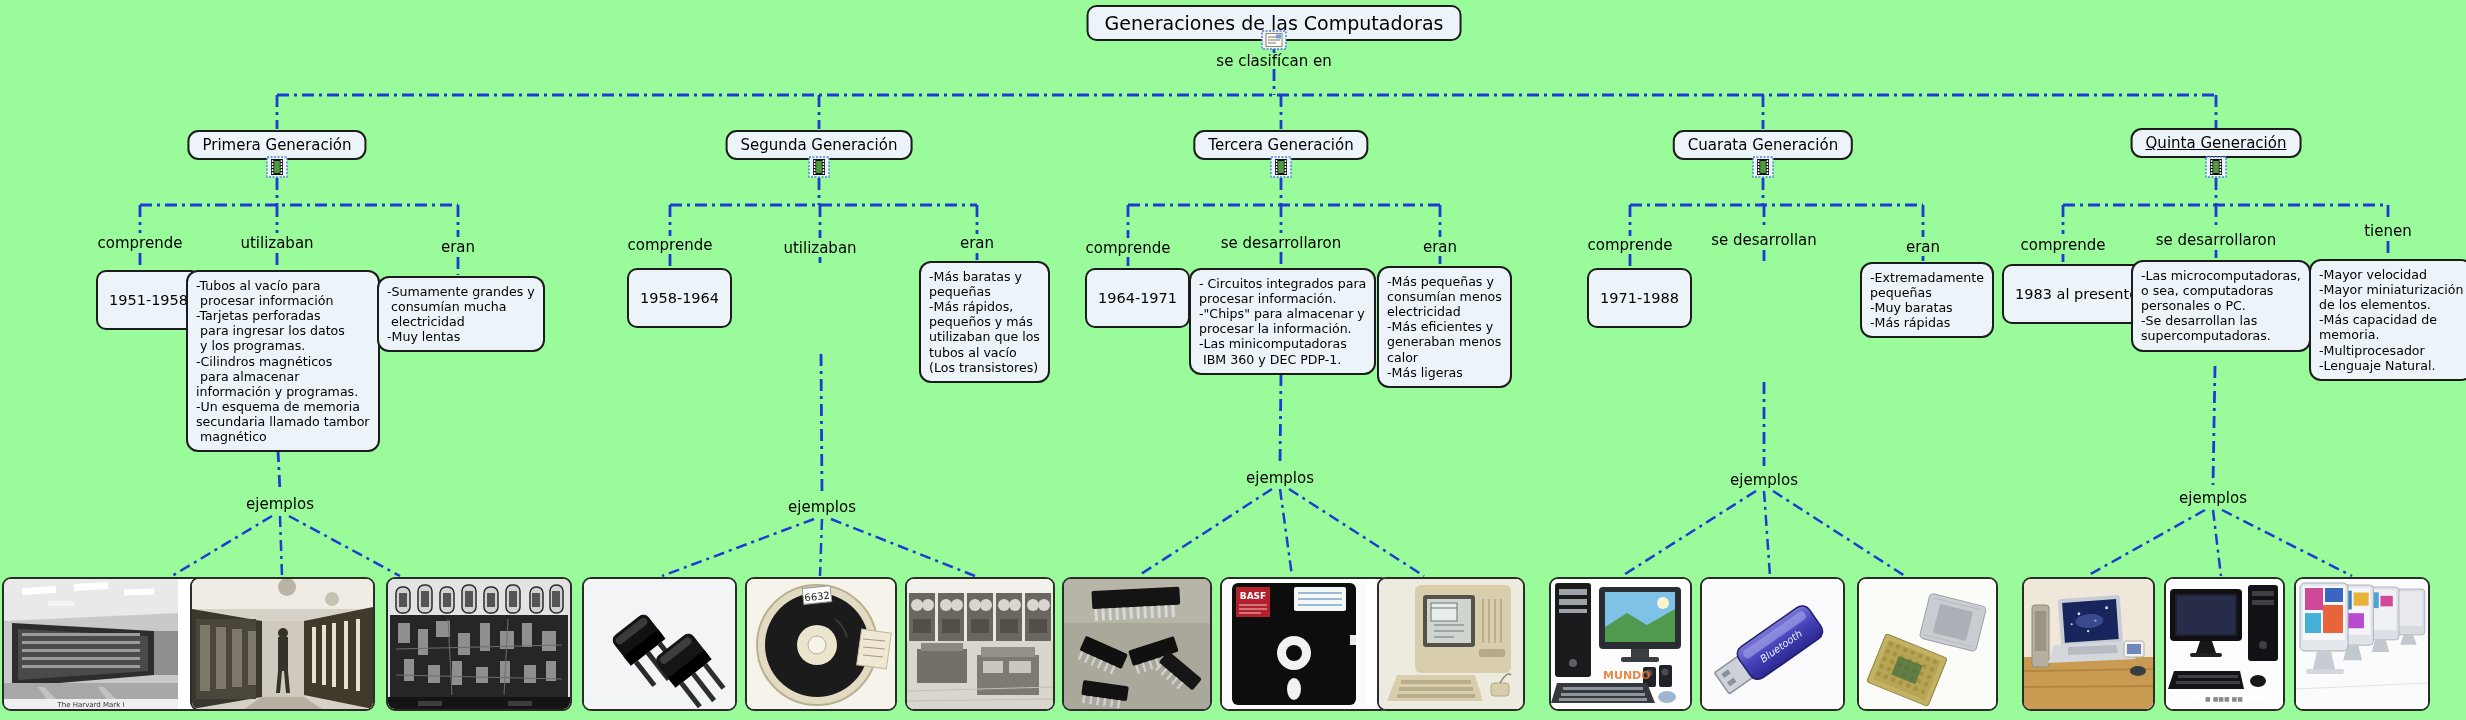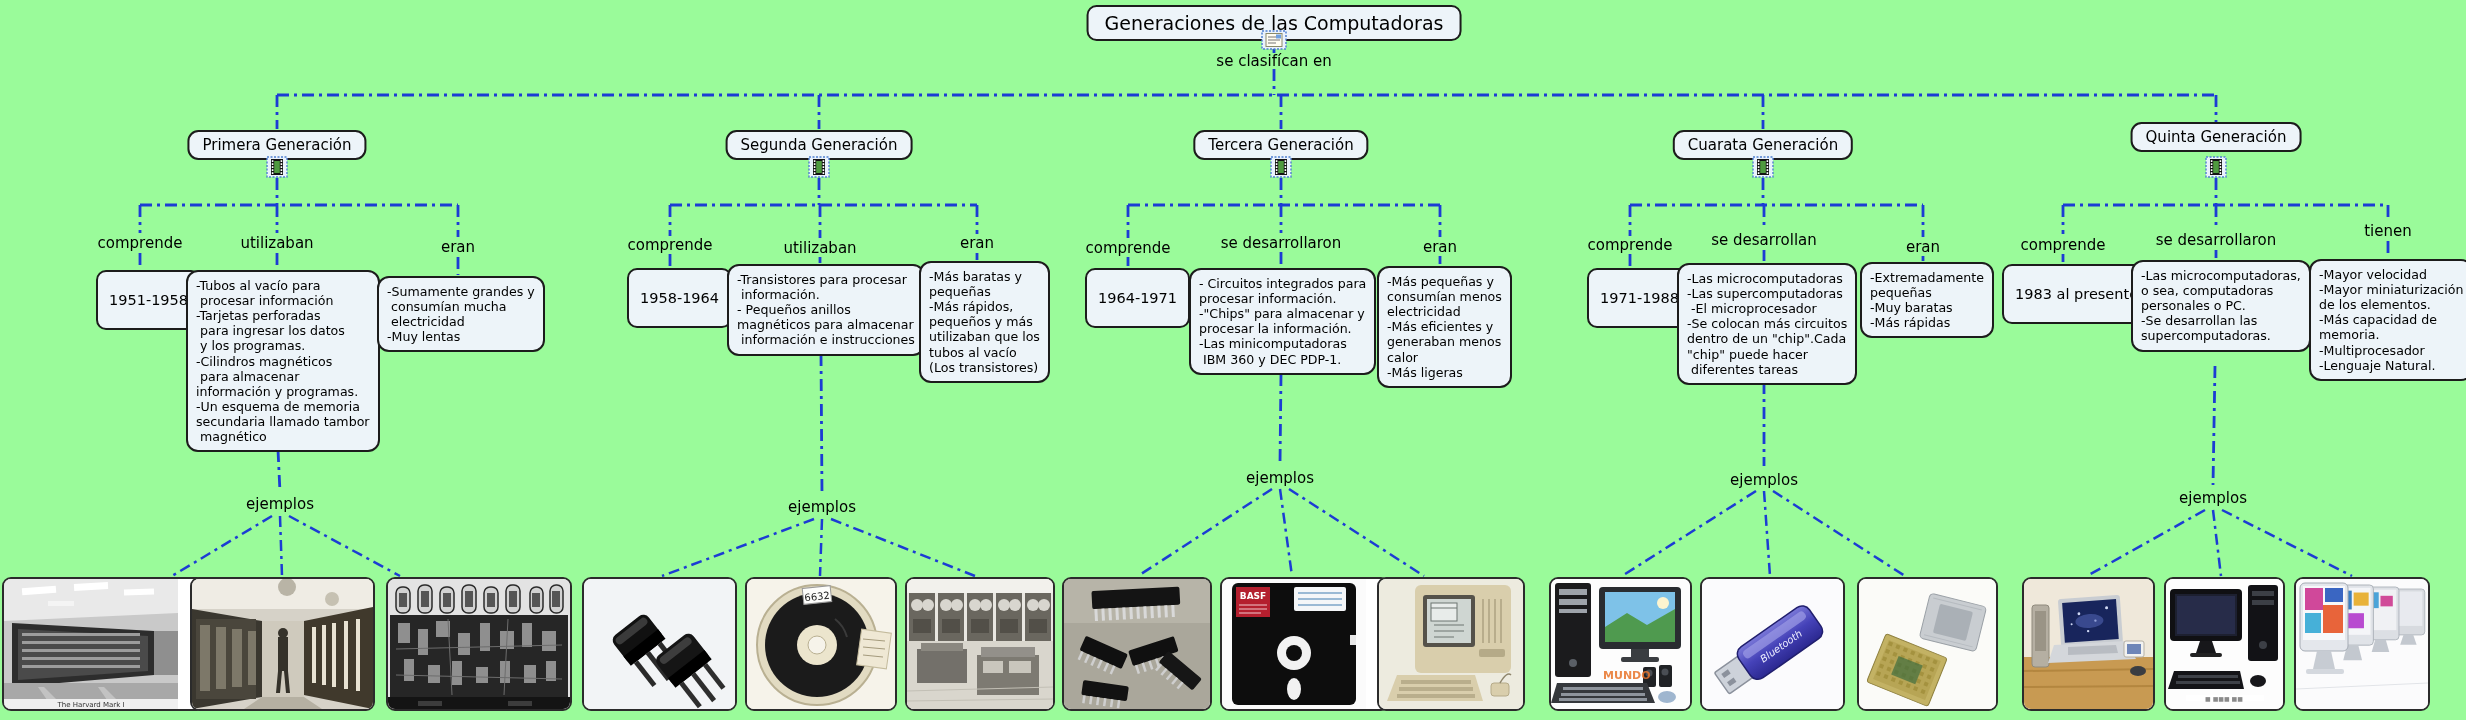--- a/index.html
+++ b/index.html
@@ -109,21 +109,21 @@
     <line x1="7" y1="10" x2="19" y2="10" stroke="#777" stroke-width="1"></line>
     <line x1="7" y1="13" x2="15" y2="13" stroke="#777" stroke-width="1"></line>
     <rect x="15" y="4.5" width="5" height="4" fill="#6fa0e0"></rect>
   </svg>
   <div class="lbl" style="left:1274px;top:61px;">se clasifícan en</div>
 
   <div class="node cnode gen" style="left:277px;top:130px;"><span>Primera Generación</span></div>
   <div class="node cnode gen" style="left:819px;top:130px;"><span>Segunda Generación</span></div>
   <div class="node cnode gen" style="left:1281px;top:130px;"><span>Tercera Generación</span></div>
   <div class="node cnode gen" style="left:1763px;top:130px;"><span>Cuarata Generación</span></div>
-  <div class="node cnode gen" style="left:2216px;top:122px;"><span>Quinta Generación</span></div>
+  <div class="node cnode gen" style="left:2216px;top:128px;text-decoration:underline;"><span>Quinta Generación</span></div>
 
   <svg class="ico" style="left:266px;top:156px" width="22" height="22">
       <rect x="1" y="1" width="20" height="20" fill="#eaf2fc" stroke="#4f7fd0" stroke-width="1.4" stroke-dasharray="2 1.5"></rect>
       <rect x="5" y="3" width="12" height="16" fill="#141414"></rect>
       <rect x="8.2" y="5" width="5.6" height="12" fill="#4f9a3f"></rect>
       <g fill="#fff">
         <rect x="5.8" y="4.2" width="1.6" height="1.8"></rect>
         <rect x="5.8" y="7.2" width="1.6" height="1.8"></rect>
         <rect x="5.8" y="10.2" width="1.6" height="1.8"></rect>
         <rect x="5.8" y="13.2" width="1.6" height="1.8"></rect>
@@ -230,25 +230,20 @@
  para almacenar
 información y programas.
 -Un esquema de memoria
 secundaria llamado tambor
  magnético</div>
   <div class="node txt" style="left:377px;top:276px">-Sumamente grandes y
  consumían mucha
  electricidad
 -Muy lentas</div>
   <div class="node date" style="left:627px;top:268px">1958-1964</div>
-  <div class="node txt" style="left:727px;top:264px">-Transistores para procesar
- información.
-- Pequeños anillos
-magnéticos para almacenar
- información e instrucciones</div>
   <div class="node txt" style="left:919px;top:261px">-Más baratas y
 pequeñas
 -Más rápidos,
 pequeños y más
 utilizaban que los
 tubos al vacío
 (Los transistores)</div>
   <div class="node date" style="left:1085px;top:268px">1964-1971</div>
   <div class="node txt" style="left:1189px;top:268px">- Circuitos integrados para
 procesar información.
@@ -257,27 +252,20 @@
 -Las minicomputadoras
  IBM 360 y DEC PDP-1.</div>
   <div class="node txt" style="left:1377px;top:266px">-Más pequeñas y
 consumían menos
 electricidad
 -Más eficientes y
 generaban menos
 calor
 -Más ligeras</div>
   <div class="node date" style="left:1587px;top:268px">1971-1988</div>
-  <div class="node txt" style="left:1677px;top:263px">-Las microcomputadoras
--Las supercomputadoras
- -El microprocesador
--Se colocan más circuitos
-dentro de un "chip".Cada
-"chip" puede hacer
- diferentes tareas</div>
   <div class="node txt" style="left:1860px;top:262px">-Extremadamente
 pequeñas
 -Muy baratas
 -Más rápidas</div>
   <div class="node date" style="left:2002px;top:264px">1983 al presente</div>
   <div class="node txt" style="left:2131px;top:260px">-Las microcomputadoras,
 o sea, computadoras
 personales o PC.
 -Se desarrollan las
 supercomputadoras.</div>

